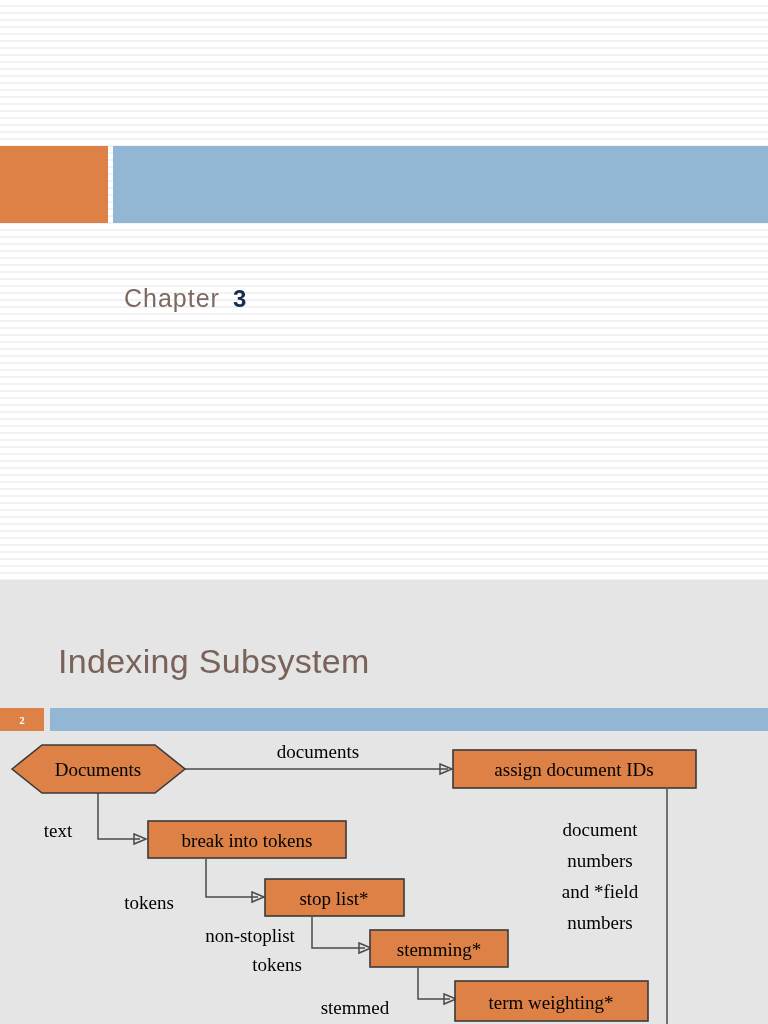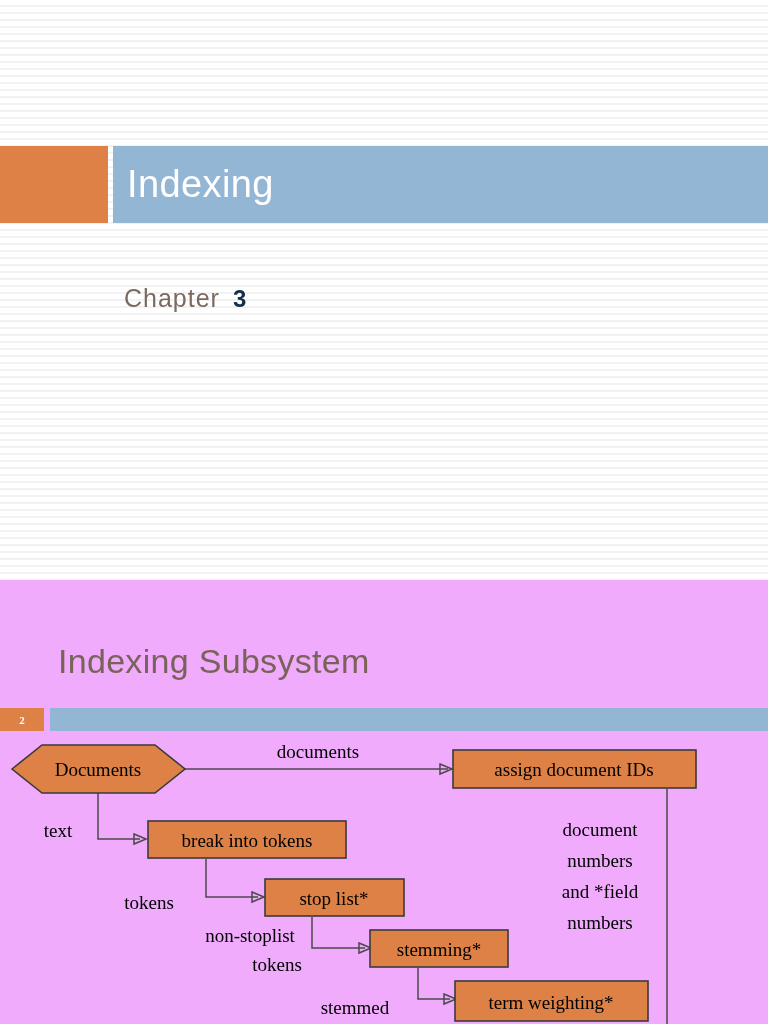--- a/index.html
+++ b/index.html
@@ -81,21 +81,21 @@
     font-weight: 700;
     font-family: "Liberation Sans", sans-serif;
   }
 
   
   .slide-content {
     position: absolute;
     left: 0; top: 580px;
     width: 768px;
     height: 444px;
-    background: #f0abfc;
+    background: #e5e5e5;
     overflow: hidden;
   }
 
   .content-heading {
     position: absolute;
     left: 58px;
     top: 62px;
     font-size: 34px;
     color: #796259;
     font-weight: 400;
@@ -160,21 +160,20 @@
   }
 </style>
 </head>
 <body>
 
 <div class="slide-title">
 
   <div class="title-band-orange"></div>
   <div class="title-band-blue"></div>
 
-  <div class="title-text">Indexing</div>
 
   <div class="subtitle-row">
     <span class="subtitle-word">Chapter</span>
     <span class="subtitle-num">3</span>
   </div>
 
 </div>
 
 <div class="slide-content">
 

